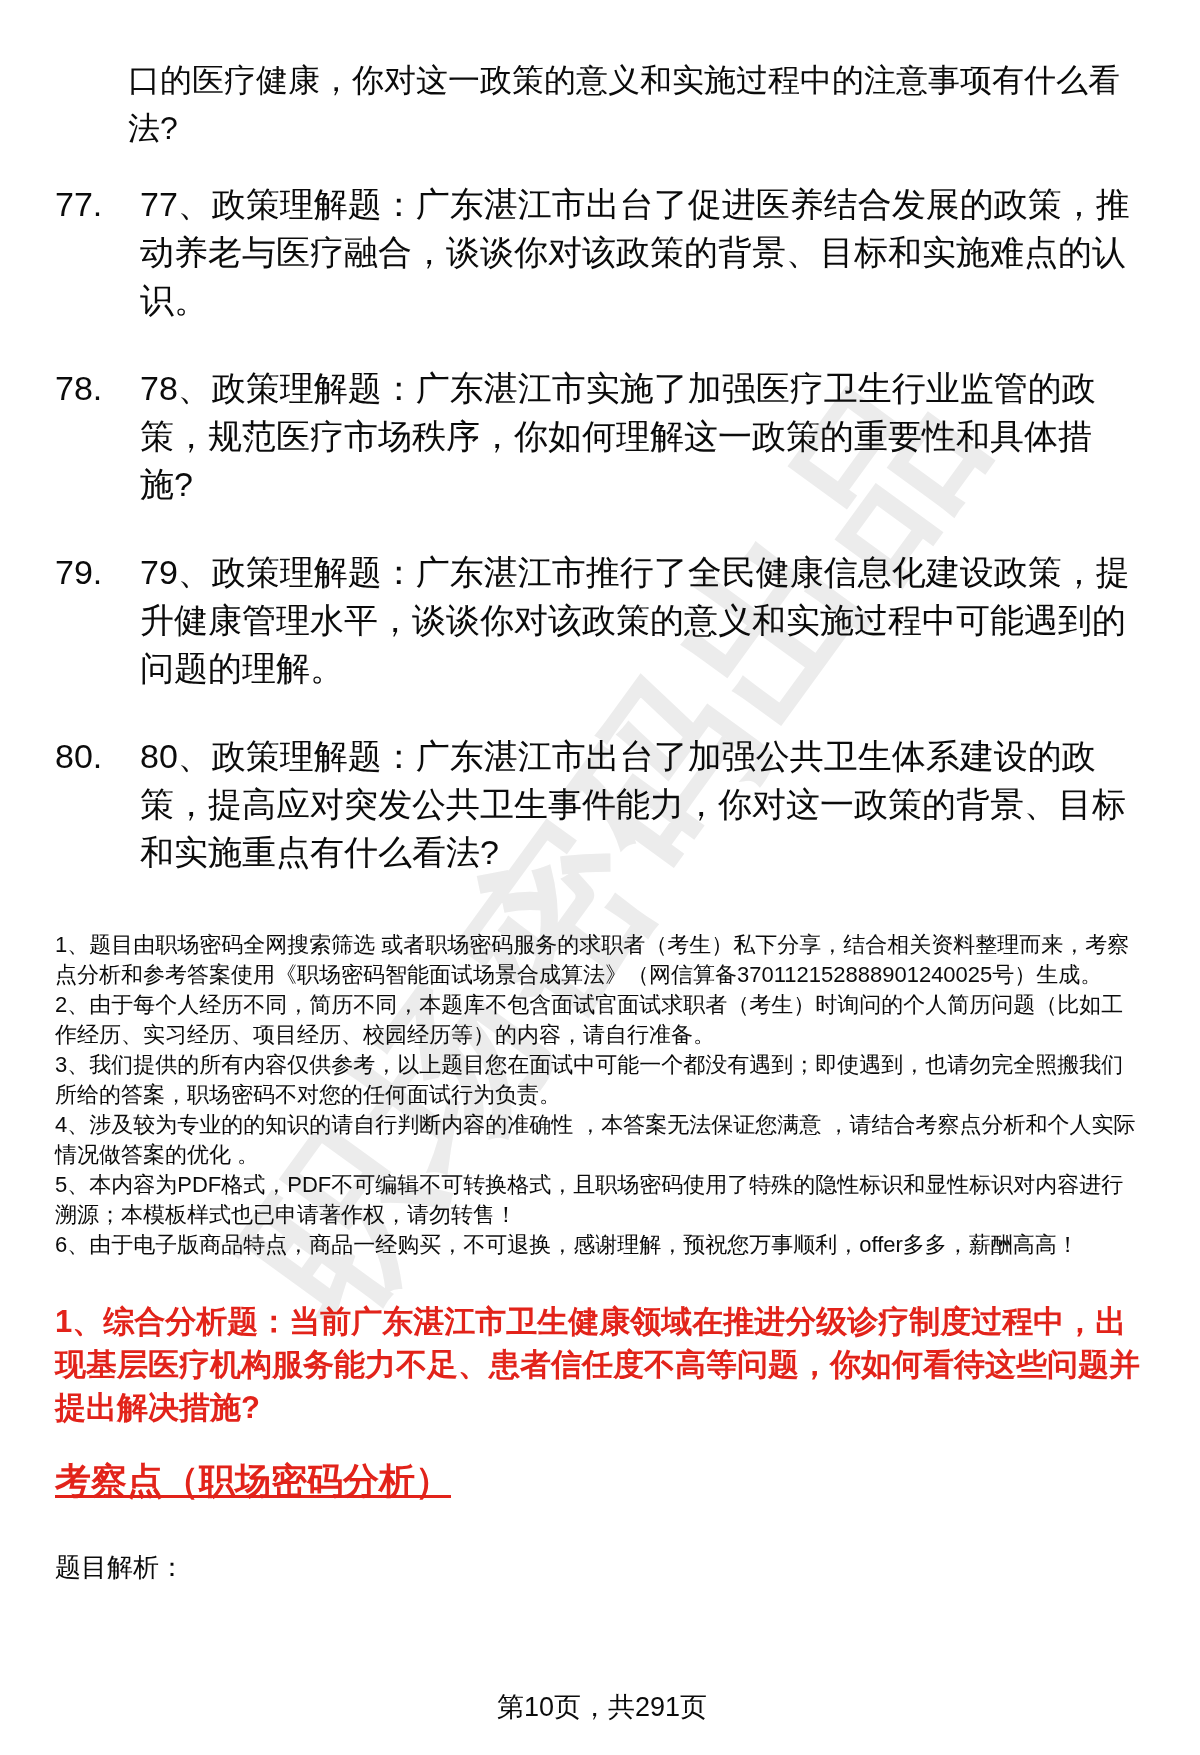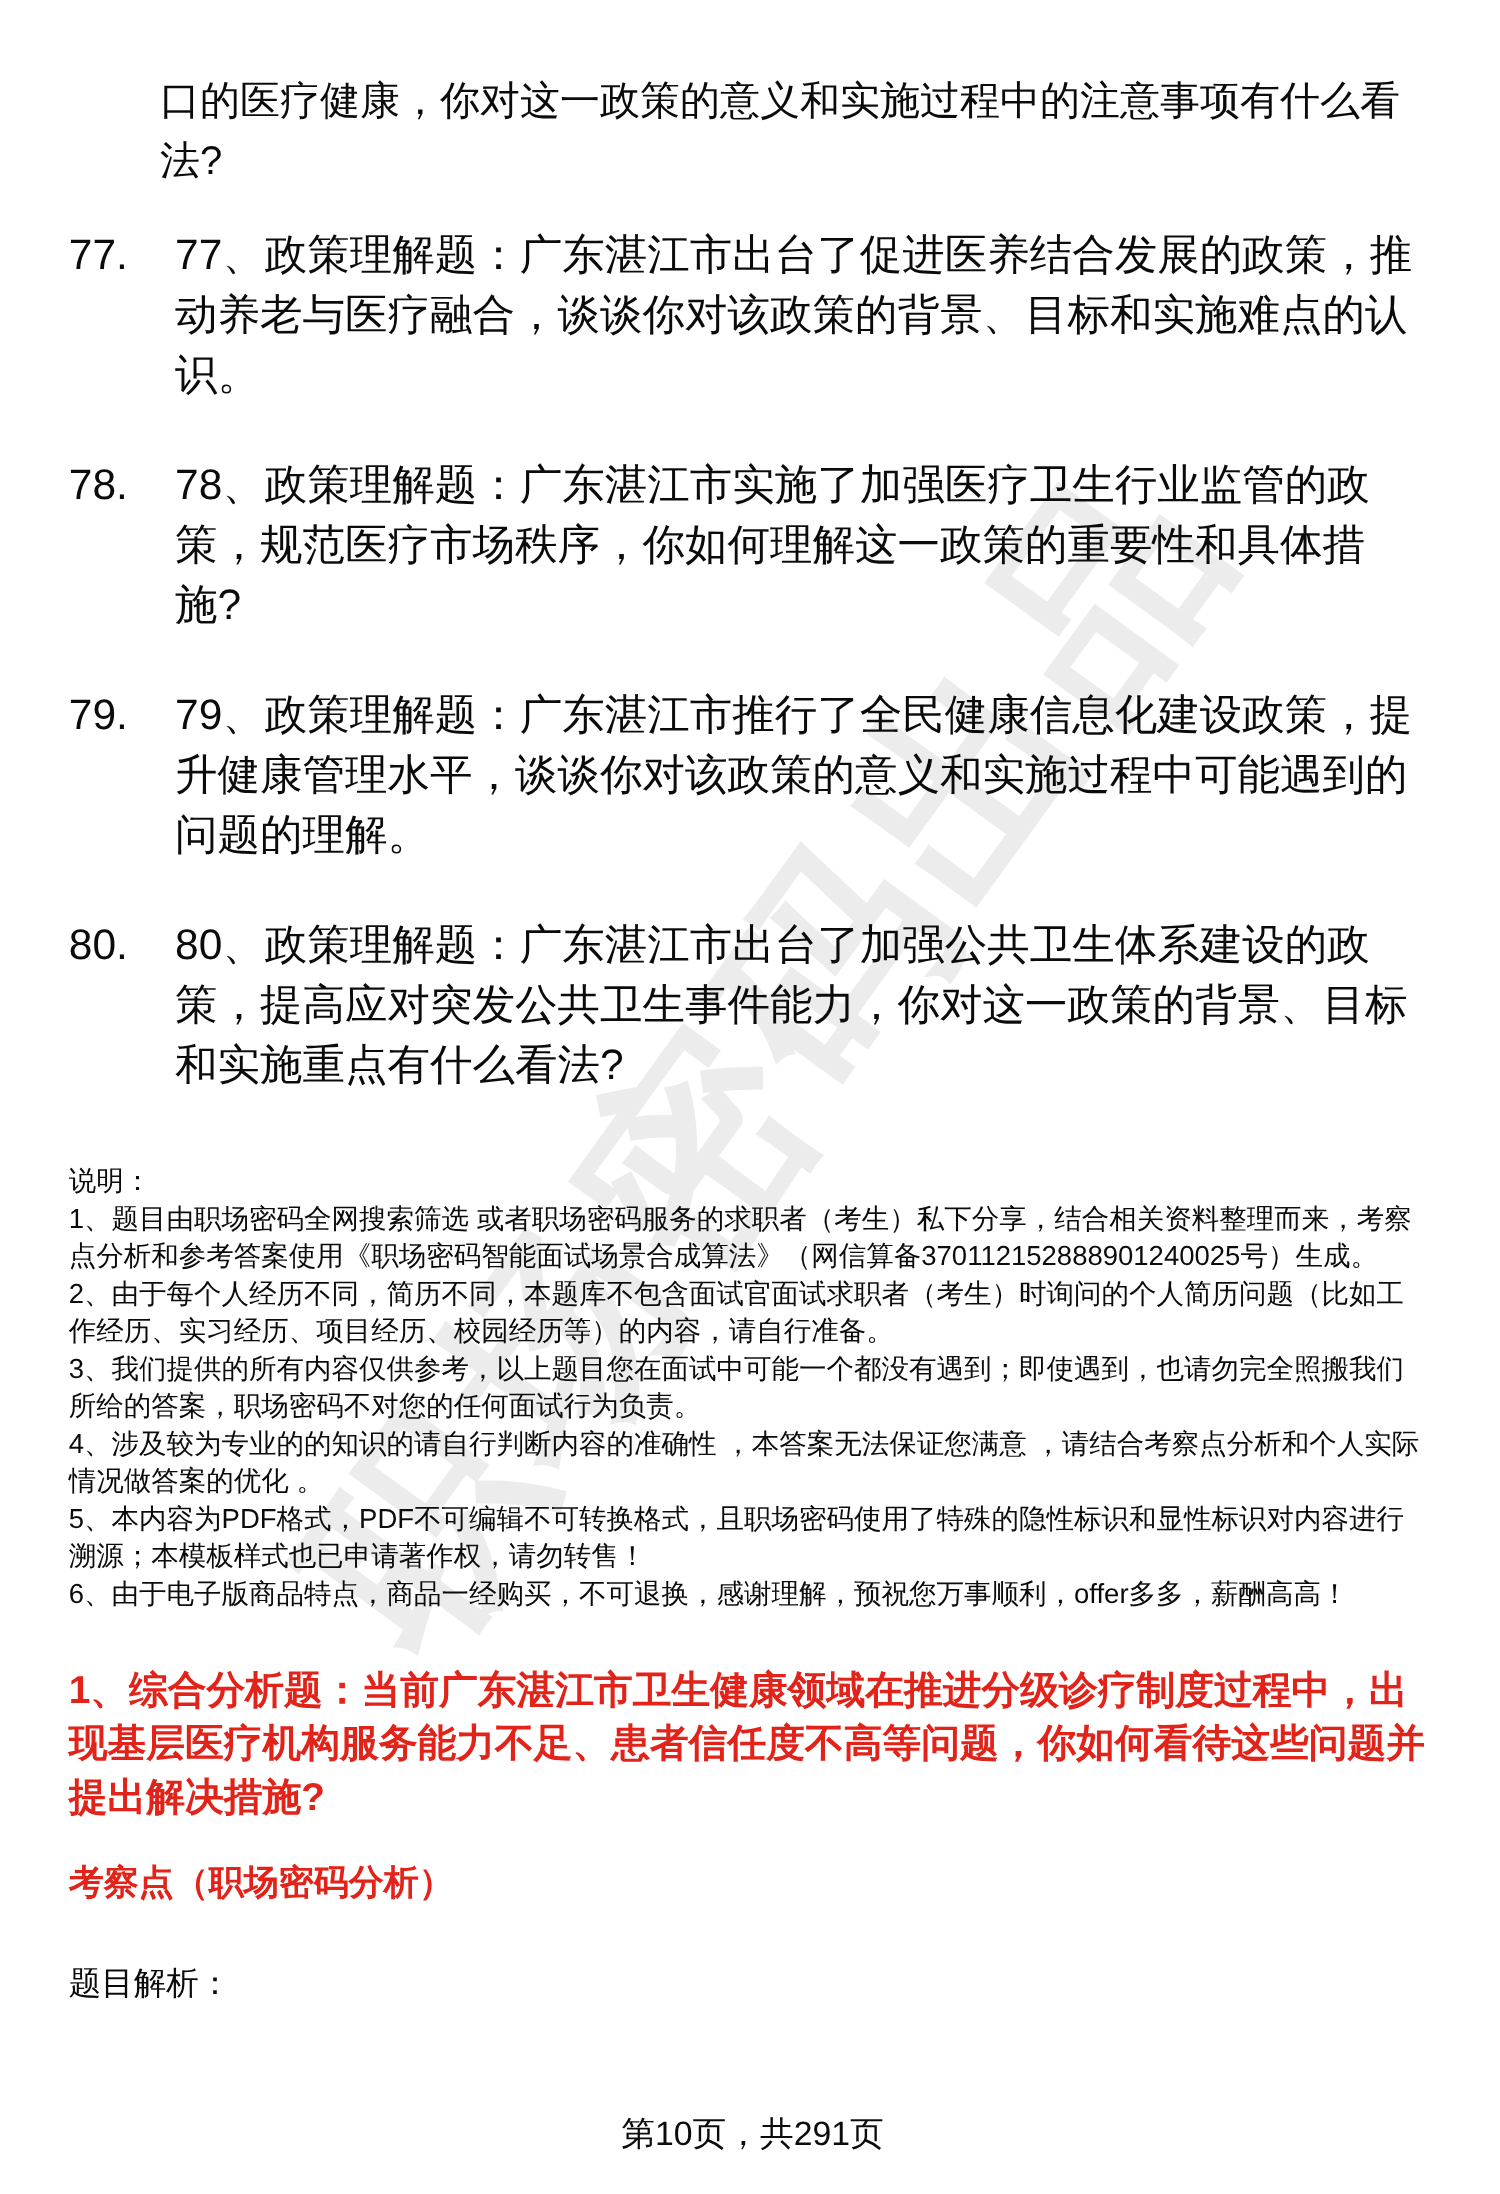--- a/index.html
+++ b/index.html
@@ -50,22 +50,23 @@
     font-size:22px;line-height:30px;
   }
   .notes p{margin:0;}
   .red-question{
     margin-top:40px;
     font-size:31px;font-weight:700;line-height:43px;
     color:var(--red);
   }
   .red-heading{
     margin-top:28px;
-    font-size:28px;font-weight:700;
+    font-size:36px;font-weight:700;
     color:var(--red);
+    text-decoration:underline;
   }
   .analysis-label{
     margin-top:44px;
     font-size:26px;
   }
   .page-footer{
     position:absolute;left:4px;right:0;bottom:30px;
     text-align:center;
     font-size:27px;
     z-index:1;
@@ -96,21 +97,20 @@
       <span class="q-num">79.</span>
       <span class="q-text">79、政策理解题：广东湛江市推行了全民健康信息化建设政策，提升健康管理水平，谈谈你对该政策的意义和实施过程中可能遇到的问题的理解。</span>
     </div>
 
     <div class="q-item">
       <span class="q-num">80.</span>
       <span class="q-text">80、政策理解题：广东湛江市出台了加强公共卫生体系建设的政策，提高应对突发公共卫生事件能力，你对这一政策的背景、目标和实施重点有什么看法?</span>
     </div>
 
     <div class="notes">
-      <p>说明：</p>
       <p>1、题目由职场密码全网搜索筛选 或者职场密码服务的求职者（考生）私下分享，结合相关资料整理而来，考察点分析和参考答案使用《职场密码智能面试场景合成算法》（网信算备370112152888901240025号）生成。</p>
       <p>2、由于每个人经历不同，简历不同，本题库不包含面试官面试求职者（考生）时询问的个人简历问题（比如工作经历、实习经历、项目经历、校园经历等）的内容，请自行准备。</p>
       <p>3、我们提供的所有内容仅供参考，以上题目您在面试中可能一个都没有遇到；即使遇到，也请勿完全照搬我们所给的答案，职场密码不对您的任何面试行为负责。</p>
       <p>4、涉及较为专业的的知识的请自行判断内容的准确性 ，本答案无法保证您满意 ，请结合考察点分析和个人实际情况做答案的优化 。</p>
       <p>5、本内容为PDF格式，PDF不可编辑不可转换格式，且职场密码使用了特殊的隐性标识和显性标识对内容进行溯源；本模板样式也已申请著作权，请勿转售！</p>
       <p>6、由于电子版商品特点，商品一经购买，不可退换，感谢理解，预祝您万事顺利，offer多多，薪酬高高！</p>
     </div>
 
     <div class="red-question">1、综合分析题：当前广东湛江市卫生健康领域在推进分级诊疗制度过程中，出现基层医疗机构服务能力不足、患者信任度不高等问题，你如何看待这些问题并提出解决措施?</div>
 

